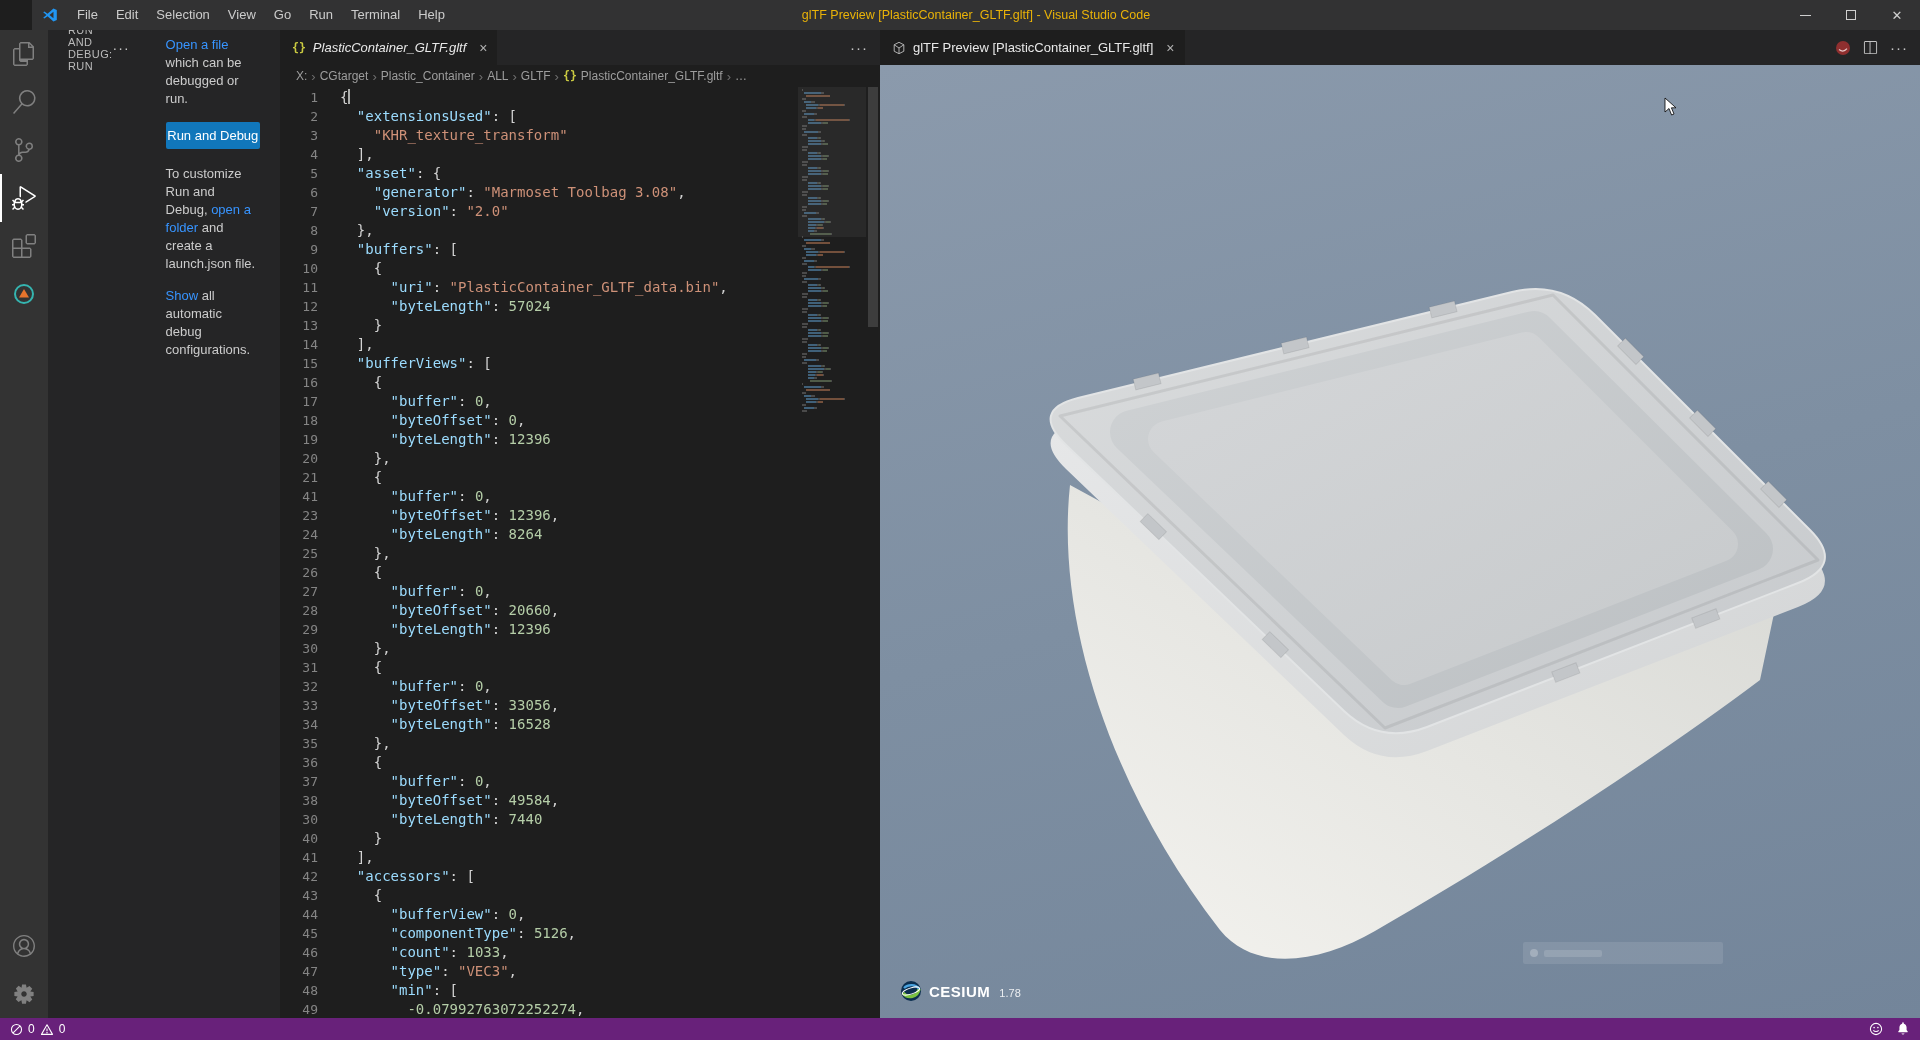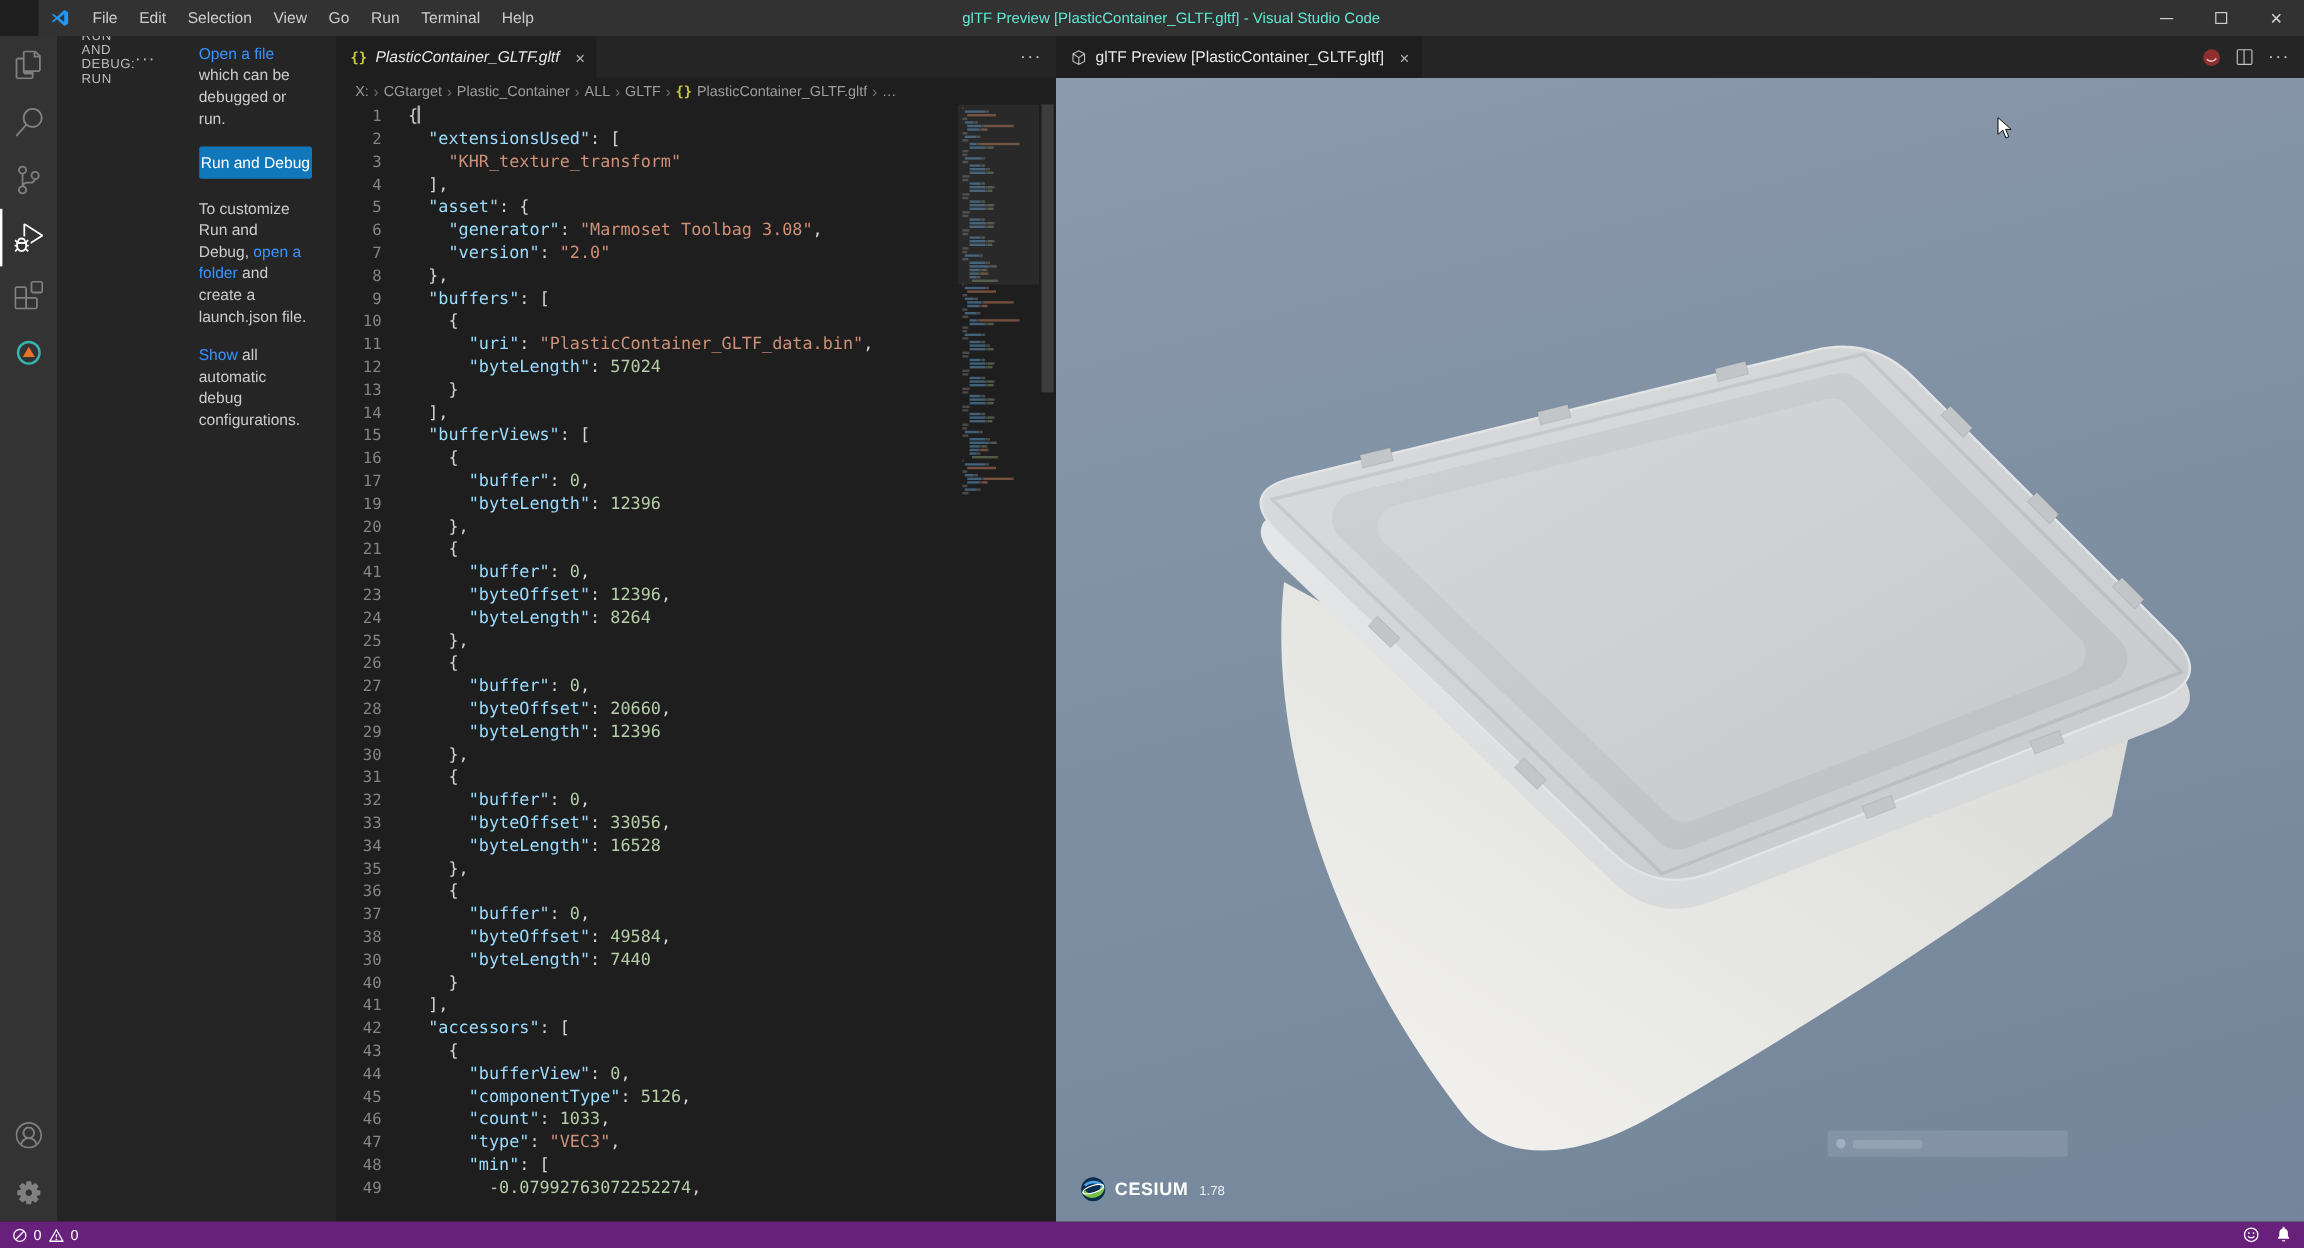--- a/index.html
+++ b/index.html
@@ -7,21 +7,21 @@
               font-family:"Liberation Sans", sans-serif; }
   .window { width:1920px; height:1040px; display:flex; flex-direction:column; }
 
   
   .titlebar { height:30px; background:#323233; display:flex; align-items:center;
               color:#cccccc; font-size:13px; position:relative; flex:none;margin-left:32px; }
   .vscode-logo { width:36px; display:flex; justify-content:center; align-items:center; }
   .menus { display:flex; }
   .menu-item { padding:0 9px; line-height:30px; cursor:default; }
   .win-title { position:absolute; left:50%; transform:translateX(-50%); font-size:12.5px;
-               color:#5eead4; white-space:nowrap; }
+               color:#eab308; white-space:nowrap; }
   .win-controls { margin-left:auto; display:flex; height:30px; }
   .win-btn { width:46px; display:flex; align-items:center; justify-content:center;
              color:#cfcfcf; font-size:13px; }
   .win-btn .min-glyph { width:11px; height:1px; background:#cfcfcf; display:block; }
   .win-btn .max-glyph { width:10px; height:10px; border:1px solid #cfcfcf; display:block; }
 
   
   .main { flex:1; display:flex; min-height:0; }
 
   
@@ -265,20 +265,21 @@
             <div class="line"><span class="ln">8</span><span class="code"><span class="t-p">  },</span></span></div>
             <div class="line"><span class="ln">9</span><span class="code"><span class="t-p">  </span><span class="t-k">"buffers"</span><span class="t-p">: [</span></span></div>
             <div class="line"><span class="ln">10</span><span class="code"><span class="t-p">    {</span></span></div>
             <div class="line"><span class="ln">11</span><span class="code"><span class="t-p">      </span><span class="t-k">"uri"</span><span class="t-p">: </span><span class="t-s">"PlasticContainer_GLTF_data.bin"</span><span class="t-p">,</span></span></div>
             <div class="line"><span class="ln">12</span><span class="code"><span class="t-p">      </span><span class="t-k">"byteLength"</span><span class="t-p">: </span><span class="t-n">57024</span></span></div>
             <div class="line"><span class="ln">13</span><span class="code"><span class="t-p">    }</span></span></div>
             <div class="line"><span class="ln">14</span><span class="code"><span class="t-p">  ],</span></span></div>
             <div class="line"><span class="ln">15</span><span class="code"><span class="t-p">  </span><span class="t-k">"bufferViews"</span><span class="t-p">: [</span></span></div>
             <div class="line"><span class="ln">16</span><span class="code"><span class="t-p">    {</span></span></div>
             <div class="line"><span class="ln">17</span><span class="code"><span class="t-p">      </span><span class="t-k">"buffer"</span><span class="t-p">: </span><span class="t-n">0</span><span class="t-p">,</span></span></div>
+            <div class="line"><span class="ln">18</span><span class="code"><span class="t-p">      </span><span class="t-k">"byteOffset"</span><span class="t-p">: </span><span class="t-n">0</span><span class="t-p">,</span></span></div>
             <div class="line"><span class="ln">19</span><span class="code"><span class="t-p">      </span><span class="t-k">"byteLength"</span><span class="t-p">: </span><span class="t-n">12396</span></span></div>
             <div class="line"><span class="ln">20</span><span class="code"><span class="t-p">    },</span></span></div>
             <div class="line"><span class="ln">21</span><span class="code"><span class="t-p">    {</span></span></div>
             <div class="line"><span class="ln">41</span><span class="code"><span class="t-p">      </span><span class="t-k">"buffer"</span><span class="t-p">: </span><span class="t-n">0</span><span class="t-p">,</span></span></div>
             <div class="line"><span class="ln">23</span><span class="code"><span class="t-p">      </span><span class="t-k">"byteOffset"</span><span class="t-p">: </span><span class="t-n">12396</span><span class="t-p">,</span></span></div>
             <div class="line"><span class="ln">24</span><span class="code"><span class="t-p">      </span><span class="t-k">"byteLength"</span><span class="t-p">: </span><span class="t-n">8264</span></span></div>
             <div class="line"><span class="ln">25</span><span class="code"><span class="t-p">    },</span></span></div>
             <div class="line"><span class="ln">26</span><span class="code"><span class="t-p">    {</span></span></div>
             <div class="line"><span class="ln">27</span><span class="code"><span class="t-p">      </span><span class="t-k">"buffer"</span><span class="t-p">: </span><span class="t-n">0</span><span class="t-p">,</span></span></div>
             <div class="line"><span class="ln">28</span><span class="code"><span class="t-p">      </span><span class="t-k">"byteOffset"</span><span class="t-p">: </span><span class="t-n">20660</span><span class="t-p">,</span></span></div>

